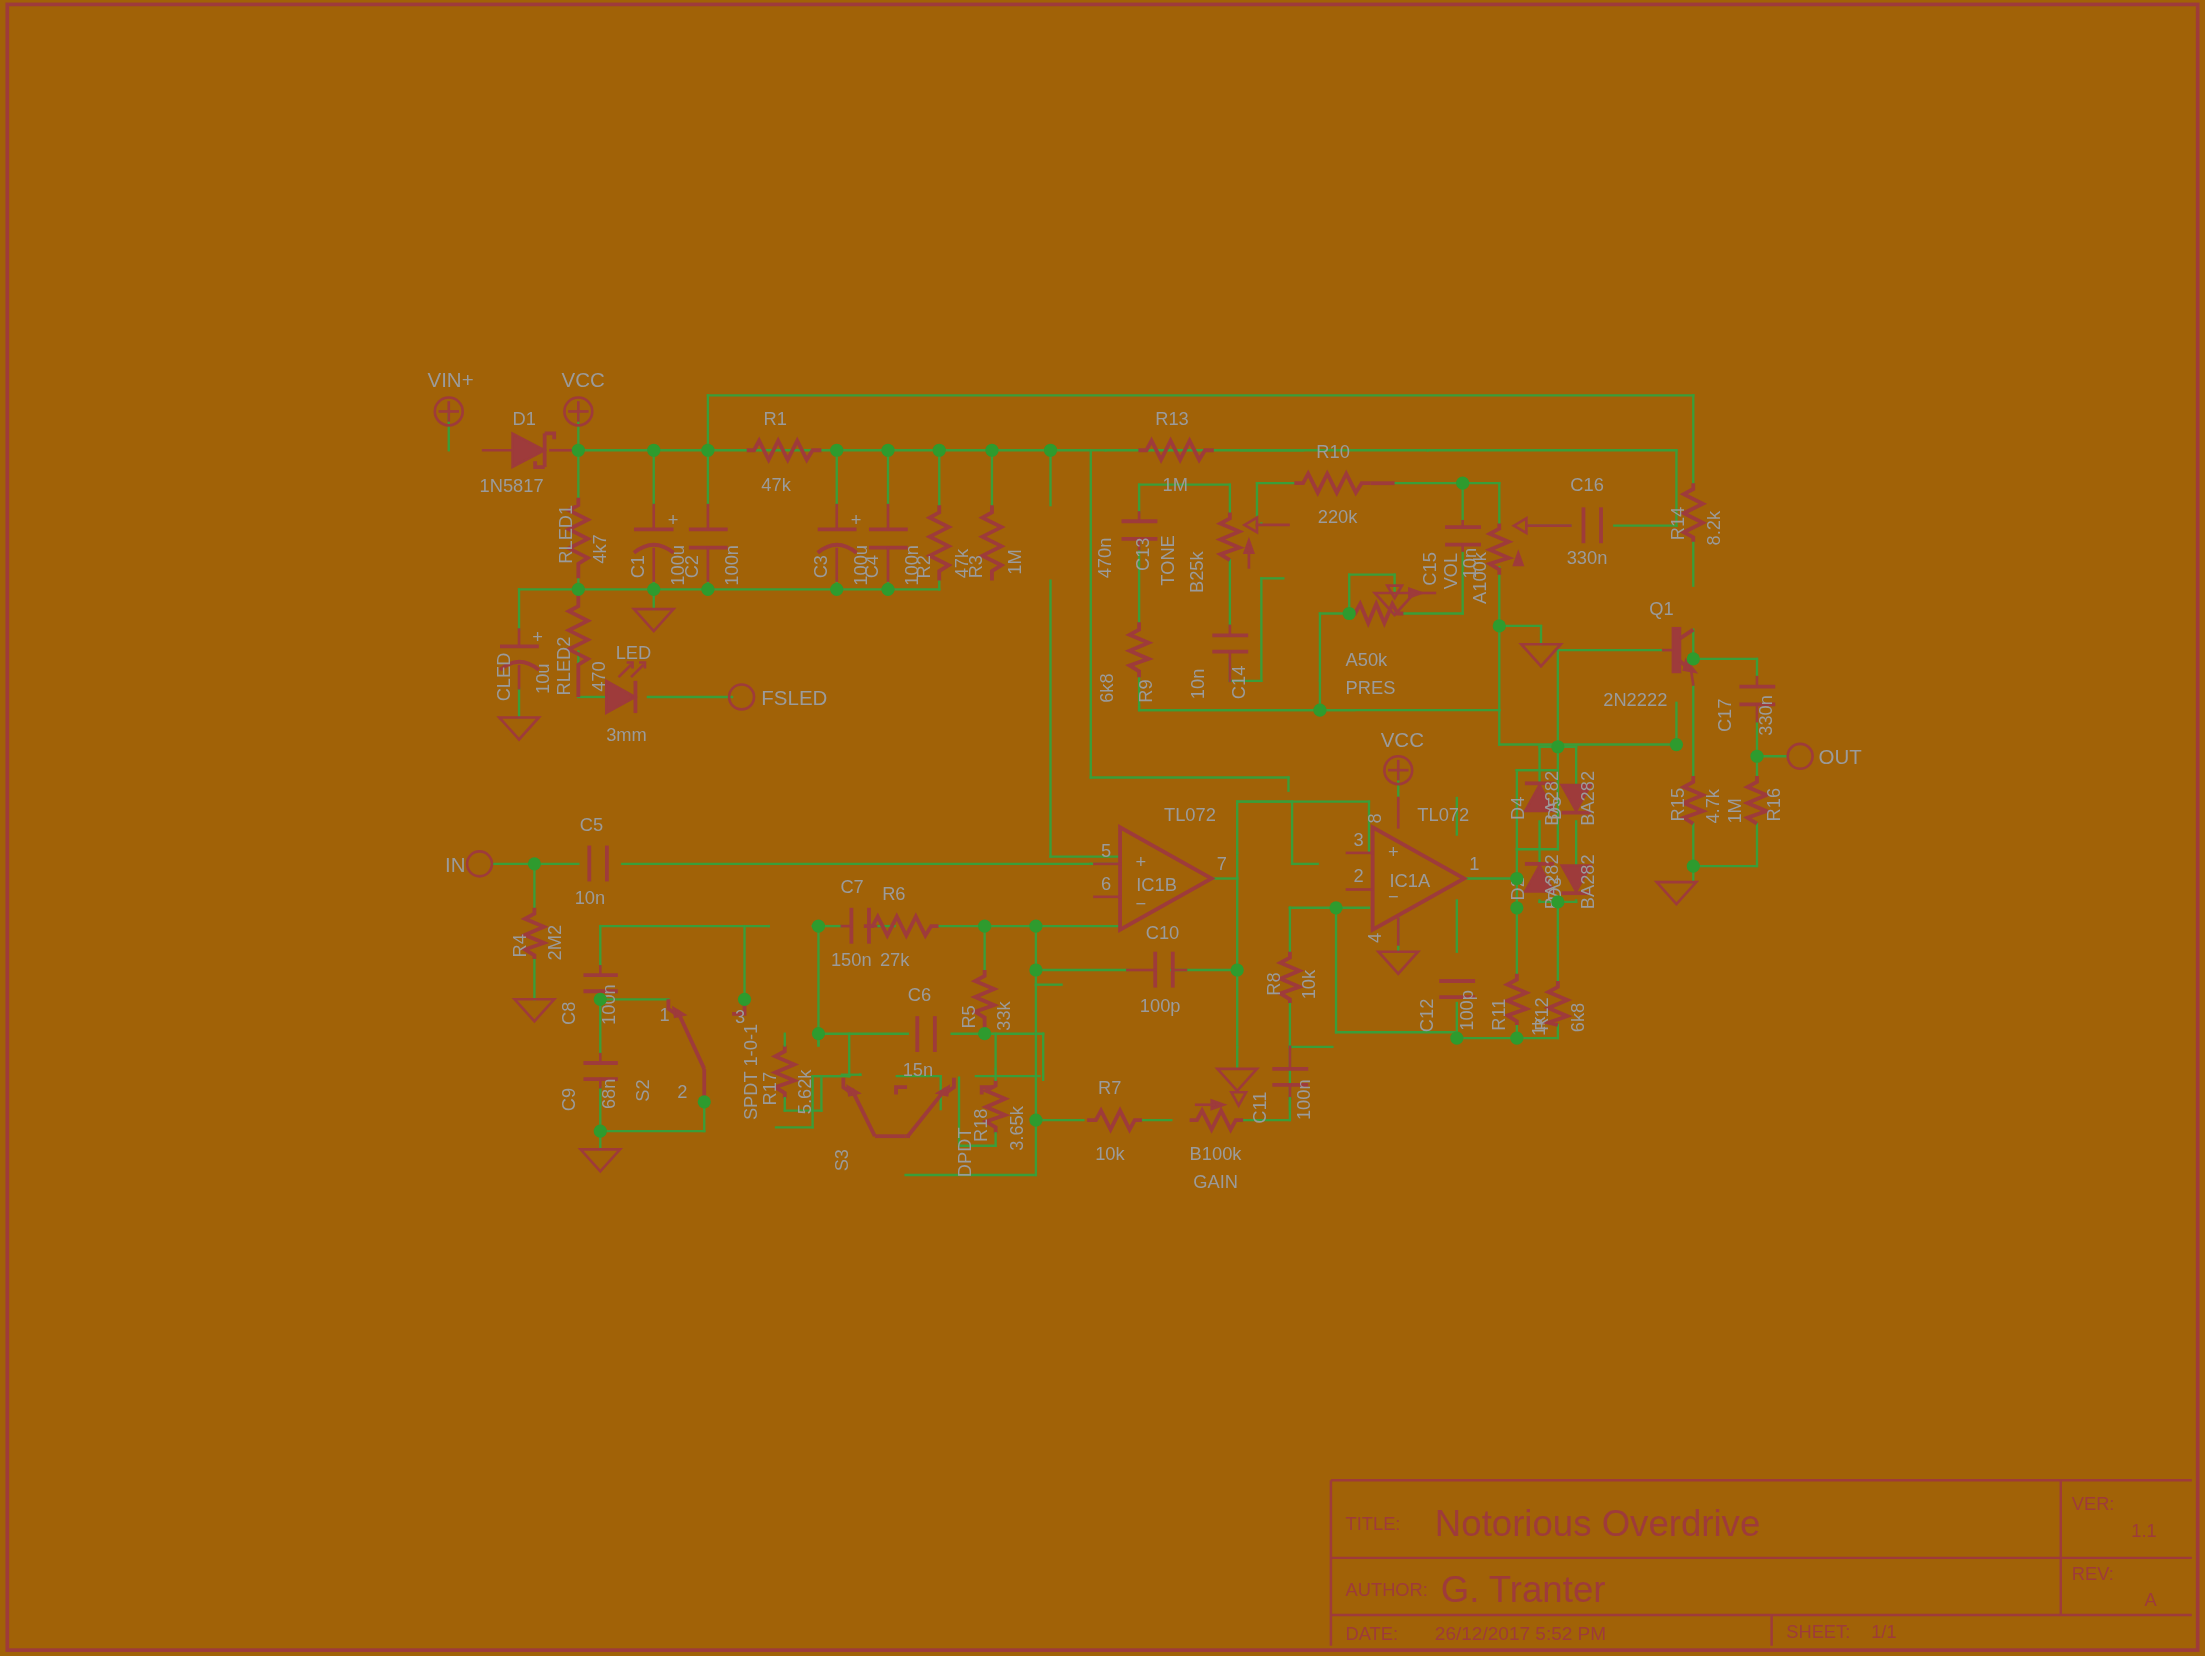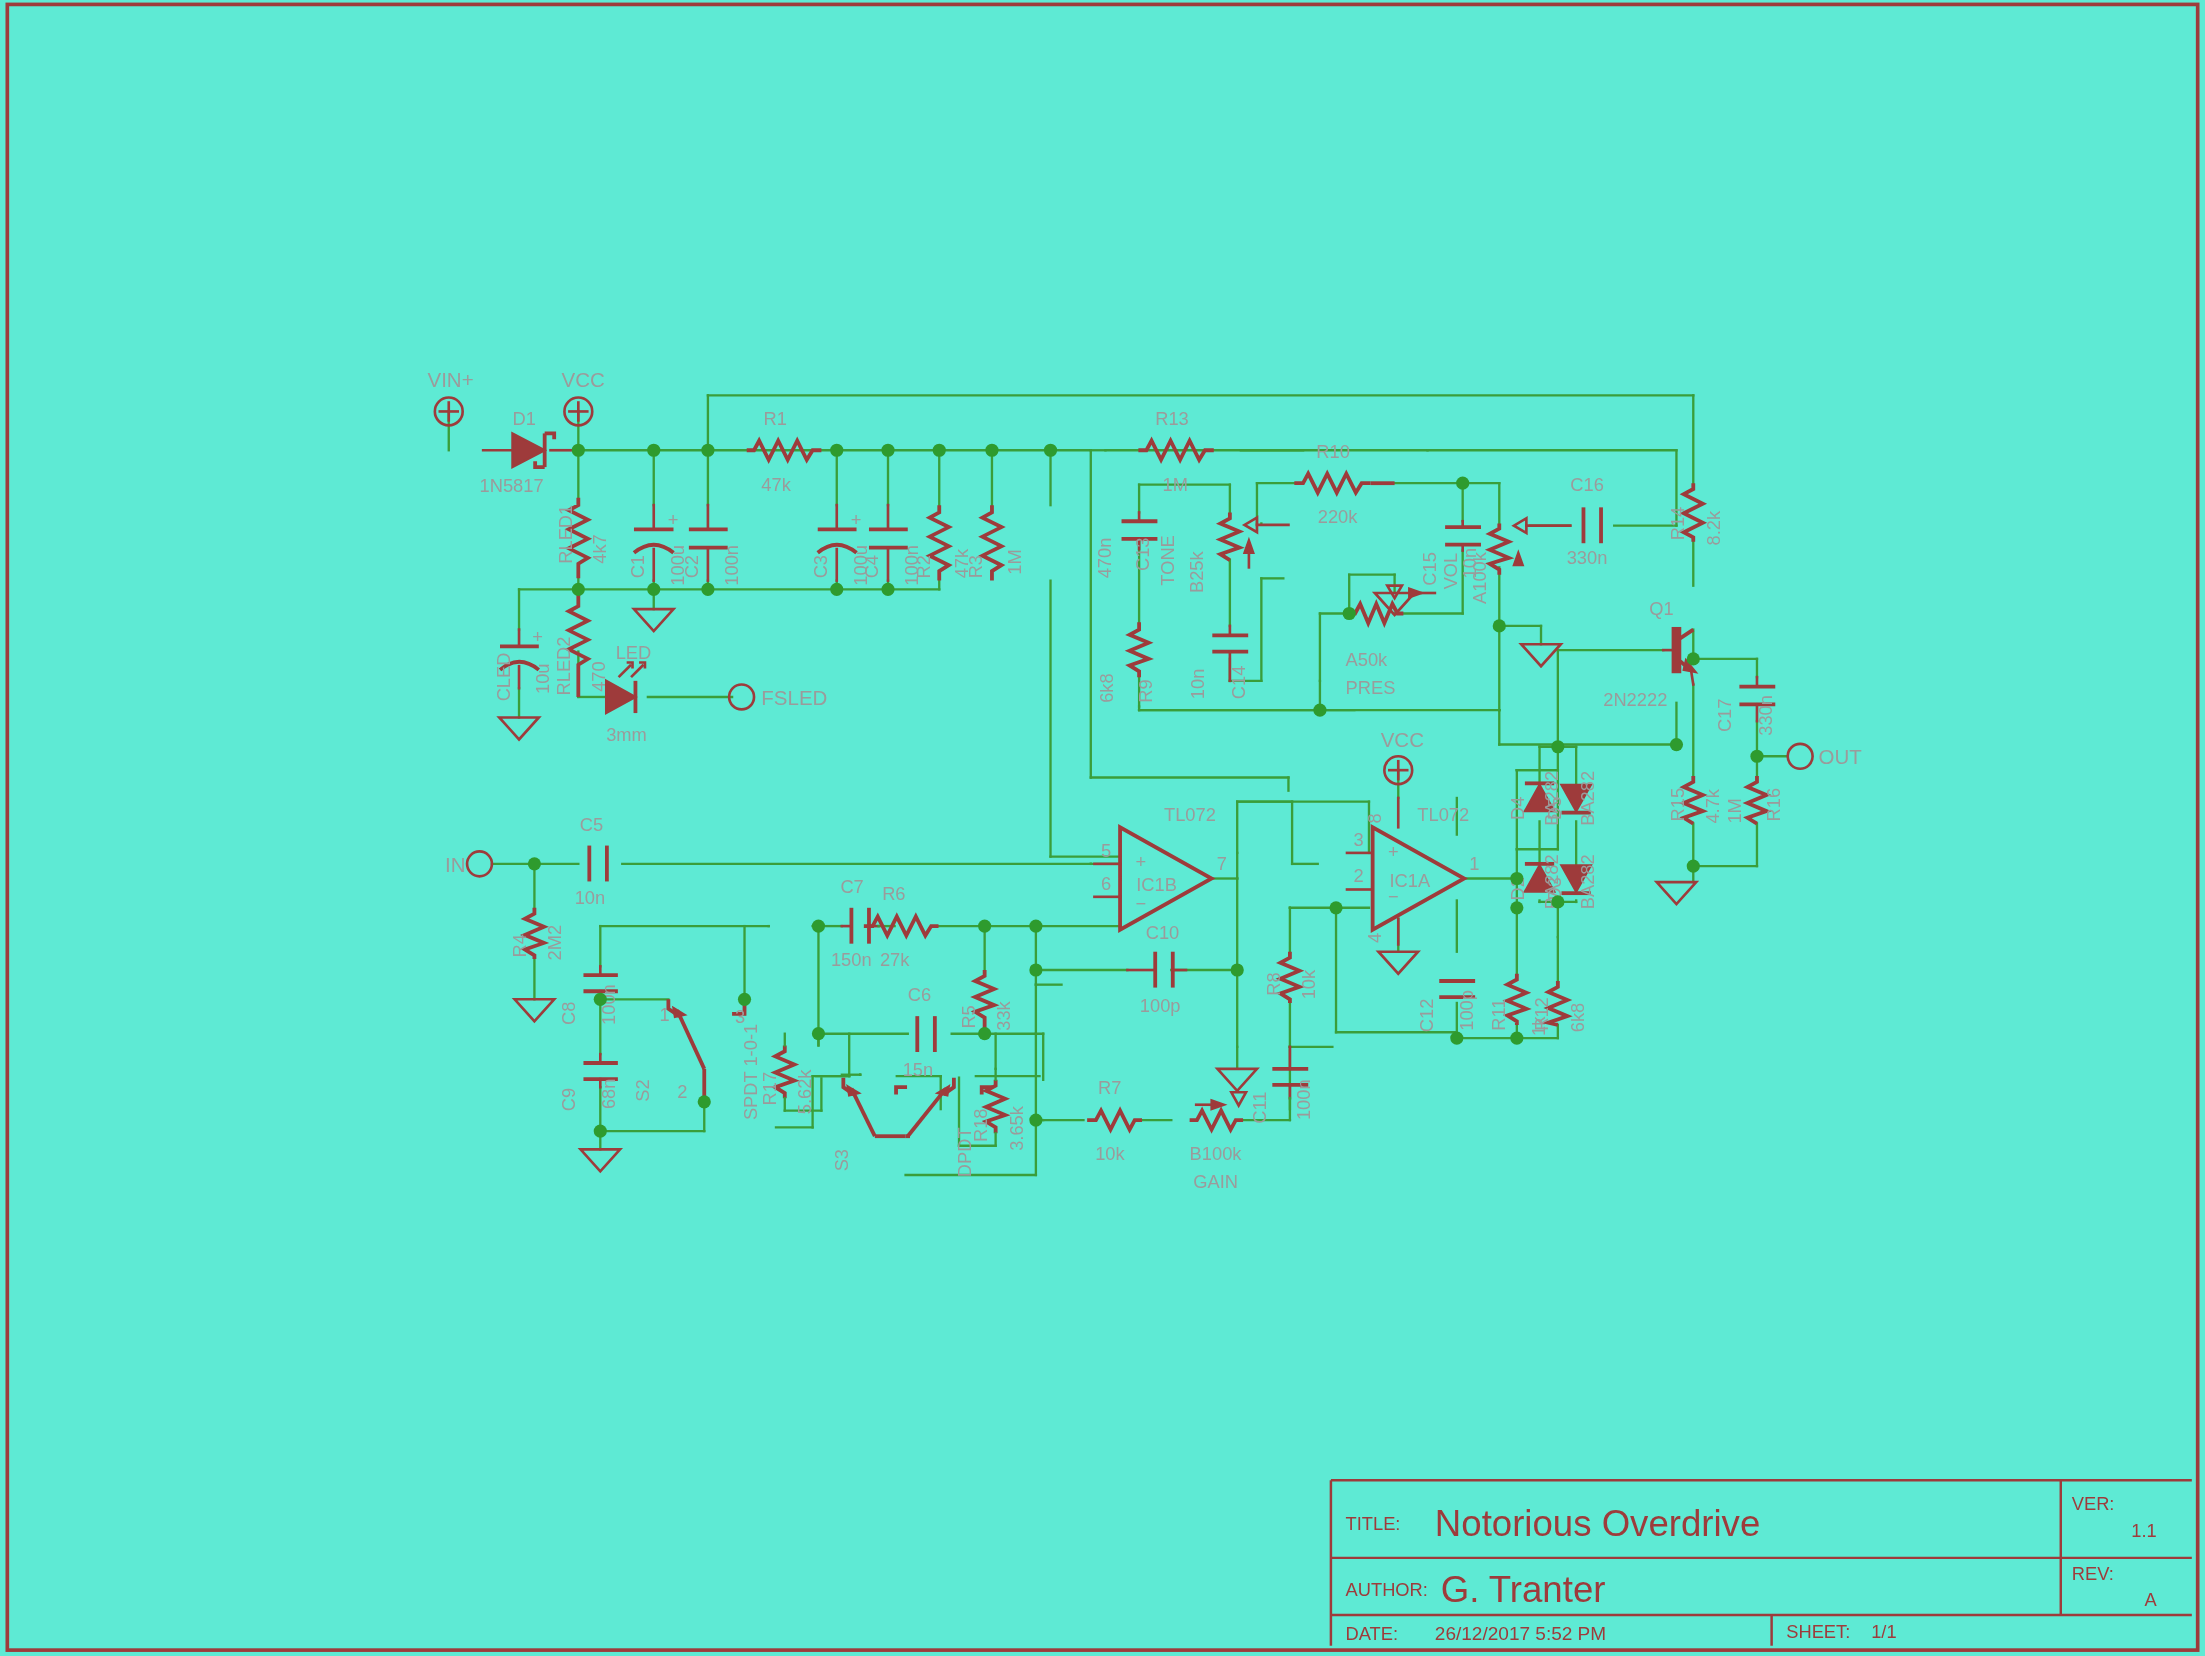--- a/index.html
+++ b/index.html
@@ -1,21 +1,21 @@
 <!DOCTYPE html>
 <html style="font-size:11.7px"><head>
 <meta charset="utf-8">
 <title>Notorious Overdrive — Schematic</title>
 <style>
   html,body{margin:0;padding:0;background:#ffffff;}
   body{font-family:"Liberation Sans", sans-serif;}
   #sheet{
     position:relative;
     width:2205px;height:1656px;
-    background:#5eead4;
+    background:#a16207;
     overflow:hidden;
   }
   #sheet svg{display:block;}
   .wire{stroke:#3a9e3a;stroke-width:3.2;fill:none;stroke-linecap:square;}
   .pin{stroke:#9e3b3b;stroke-width:3.6;fill:none;stroke-linecap:square;}
   .sym{stroke:#9e3b3b;stroke-width:5.2;fill:none;stroke-linejoin:miter;stroke-linecap:butt;}
   .sym-thin{stroke:#9e3b3b;stroke-width:3.6;fill:none;}
   .symfill{fill:#9e3b3b;stroke:#9e3b3b;stroke-width:3.2;}
   .junction{fill:#2e9b2e;stroke:none;}
   .lbl{fill:#9b9b9b;font-family:"Liberation Sans",sans-serif;font-size:25px;}

